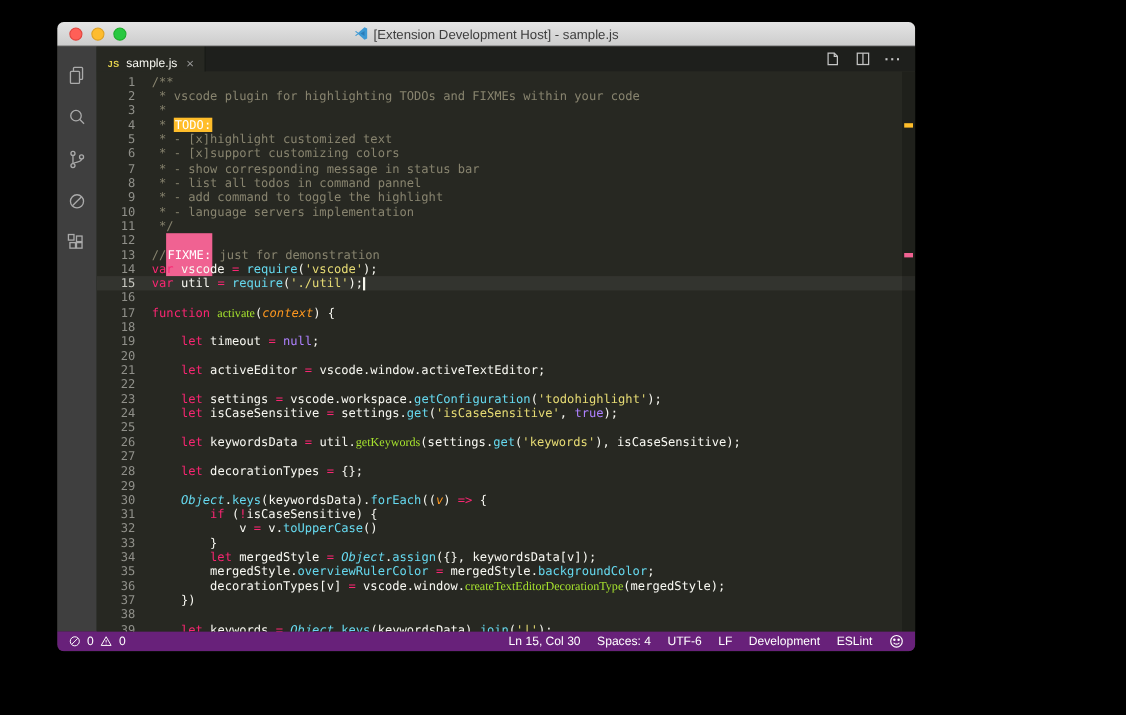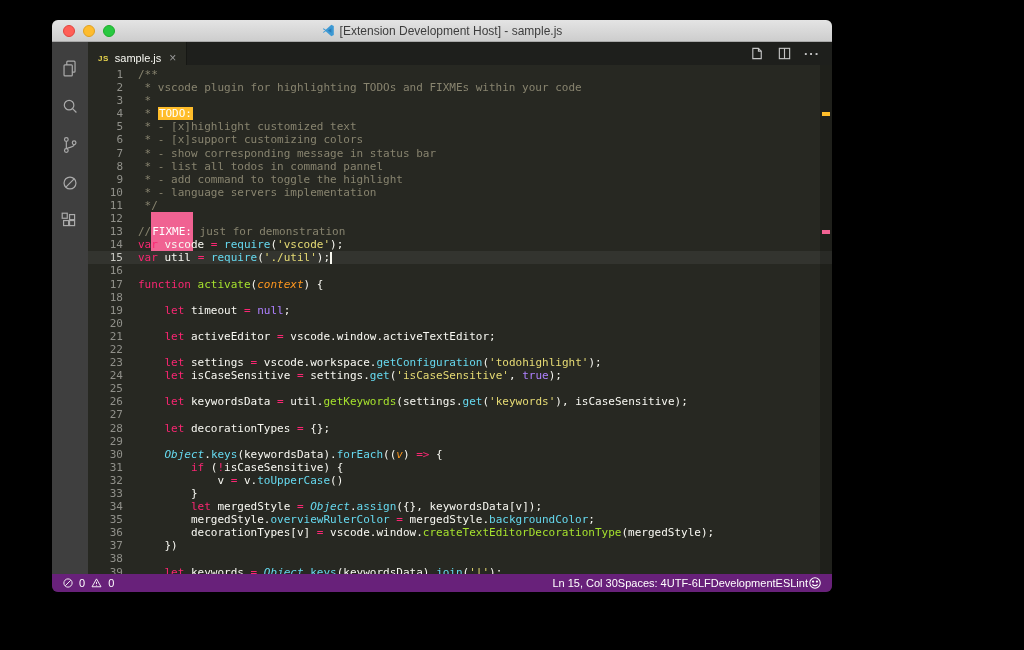--- a/index.html
+++ b/index.html
@@ -46,21 +46,21 @@
             padding-top:3px; background:#272822; }
   .code-line { white-space:pre; height:13.1px; }
   .code-line.current { background:rgba(255,255,255,.06); }
   .ln { display:inline-block; width:50px; padding-right:15px; text-align:right;
         color:#90908a; }
   .code-line.current .ln { color:#c8c8c2; }
   .lc { color:#f8f8f2; }
   .tk-cm  { color:#88846f; }
   .tk-kw  { color:#f92672; }
   .tk-str { color:#e6db74; }
-  .tk-fn  { color:#a6e22e; }
+  .tk-fn  { color:#a6e22e;font-family:Liberation Serif, serif; }
   .tk-sup { color:#66d9ef;text-align:right; }
   .tk-cls { color:#66d9ef; font-style:italic; }
   .tk-con { color:#ae81ff; }
   .tk-par { color:#fd971f; font-style:italic; }
   .tk-fg  { color:#f8f8f2; }
   .tk-todo  { background:#ffbd2a; color:#fff; padding:0 1px; }
   .tk-fixme { background:#f06292; color:#fff; padding:13px 1px; }
   .cursor { display:inline-block; width:2px; height:12px; background:#f8f8f0;
             vertical-align:text-bottom; }
 
@@ -68,21 +68,21 @@
                     background:rgba(0,0,0,.18); }
   .ov-mark { position:absolute; right:2px; width:8px; height:4px; }
   .ov-mark.todo { top:47px; background:#ffbd2a; }
   .ov-mark.fixme { top:165px; background:#f06292; }
 
   
   .statusbar { height:18px; flex:0 0 18px; background:#68217a; color:#fff;
                display:flex; align-items:center; font-size:11px; padding:0 10px; gap:5px; }
   .statusbar svg { stroke:#fff; fill:none; stroke-width:1.2; }
   .sb-left { display:flex; align-items:center; gap:5px; }
-  .sb-right { margin-left:auto; display:flex; align-items:center; }
+  .sb-right { margin-left:auto; display:flex; align-items:center; gap:15px; }
   .sb-item { white-space:nowrap; }
 </style>
 </head>
 <body>
 
 <div class="window">
 
   <div class="titlebar">
     <div class="traffic">
       <div class="tl red"></div>

